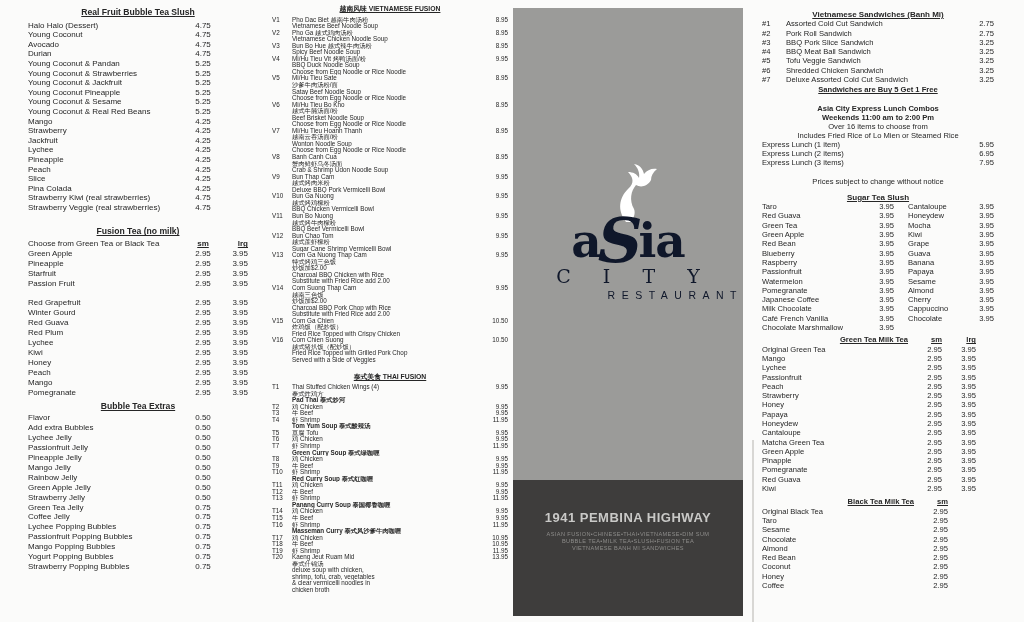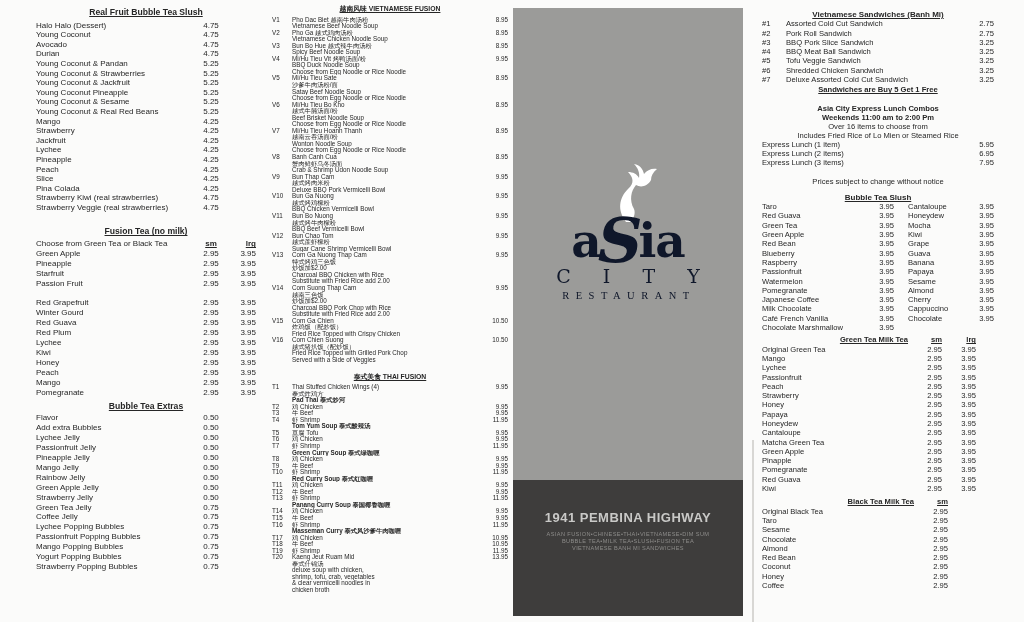--- a/index.html
+++ b/index.html
@@ -8,21 +8,21 @@
        -webkit-font-smoothing:antialiased;}
   .page{position:absolute;inset:0;background:#fbfbfa;}
 
   
   .row{display:flex;align-items:baseline;}
   .nm{flex:1;white-space:nowrap;overflow:hidden;}
   .pr{text-align:right;white-space:nowrap;}
   .title{font-weight:bold;text-align:center;text-decoration:underline;white-space:nowrap;}
 
   
-  #col1{position:absolute;left:36px;top:8px;width:220px;font-size:8px;line-height:9.6px;}
+  #col1{position:absolute;left:28px;top:8px;width:220px;font-size:8px;line-height:9.6px;}
   #col1 .title{font-size:8.6px;margin-bottom:3px;}
   #col1 .pr1{width:30px;text-align:center;}
   #col1 .pr2{width:30px;text-align:right;}
   .slush-row .pr2{visibility:hidden;}
   #fusion{margin-top:14px;line-height:10px;}
   #fusion .choose .nm{font-size:8px;}
   #fusion .choose .pr1,#fusion .choose .pr2{font-weight:bold;text-decoration:underline;}
   .gap8{height:9px;}
   #extras{margin-top:4px;line-height:9.9px;}
   #extras .title{margin-bottom:1px;}
@@ -39,22 +39,22 @@
 
   
   #brand{position:absolute;left:513px;top:8px;width:230px;height:584px;background:#9b9b99;}
   #brand .logo{position:absolute;top:152px;left:0;right:0;text-align:center;color:#0f172a;}
   .dragon{display:block;margin:0 auto -8px auto;}
   .asia{font-family:"DejaVu Serif","Liberation Serif",serif;font-weight:bold;
         font-size:47px;line-height:44px;letter-spacing:-1px;}
   .asia .s{font-size:62px;font-style:italic;position:relative;top:5px;margin:0 -3px;}
   .city{font-family:"DejaVu Serif","Liberation Serif",serif;font-size:19px;line-height:22px;
         letter-spacing:13px;padding-left:13px;margin-top:2px;}
-  .restaurant{font-family:Liberation Serif, serif;font-size:10.5px;line-height:13px;
-        letter-spacing:6.5px;padding-left:2px;margin-top:2px;}
+  .restaurant{font-family:Liberation Sans, sans-serif;font-size:10.5px;line-height:13px;
+        letter-spacing:6.5px;padding-left:2px;margin-top:2px;text-align:right;}
   #darkblock{position:absolute;left:0;right:0;top:472px;height:136px;background:#3e3d3c;
         text-align:center;color:#c9c9c7;}
   #darkblock .addr{font-size:13px;font-weight:bold;line-height:15px;letter-spacing:0.5px;margin-top:30px;}
   #darkblock .tags{margin-top:6px;font-size:5.6px;line-height:7px;color:#8d8c8a;letter-spacing:0.4px;}
   .edge-line{position:absolute;left:752px;top:440px;width:2px;height:182px;background:#d8d7d4;}
 
   
   #col3{position:absolute;left:762px;top:10px;width:232px;font-size:7.6px;line-height:9.3px;}
   #col3 .title{font-size:8px;}
   #col3 .code{width:24px;}
@@ -1011,21 +1011,21 @@
         <div class="row">
           <span class="nm">Express Lunch (3 items)</span>
           <span class="pr">7.95</span>
         </div>
 
     </div>
 
     <div class="notice">Prices subject to change without notice</div>
 
     <div id="slush3">
-      <div class="title">Bubble Tea Slush</div>
+      <div class="title">Sugar Tea Slush</div>
       <div class="pair">
         <div class="lcol">
 
             <div class="row">
               <span class="nm">Taro</span>
               <span class="pr">3.95</span>
             </div>
 
             <div class="row">
               <span class="nm">Red Guava</span>

